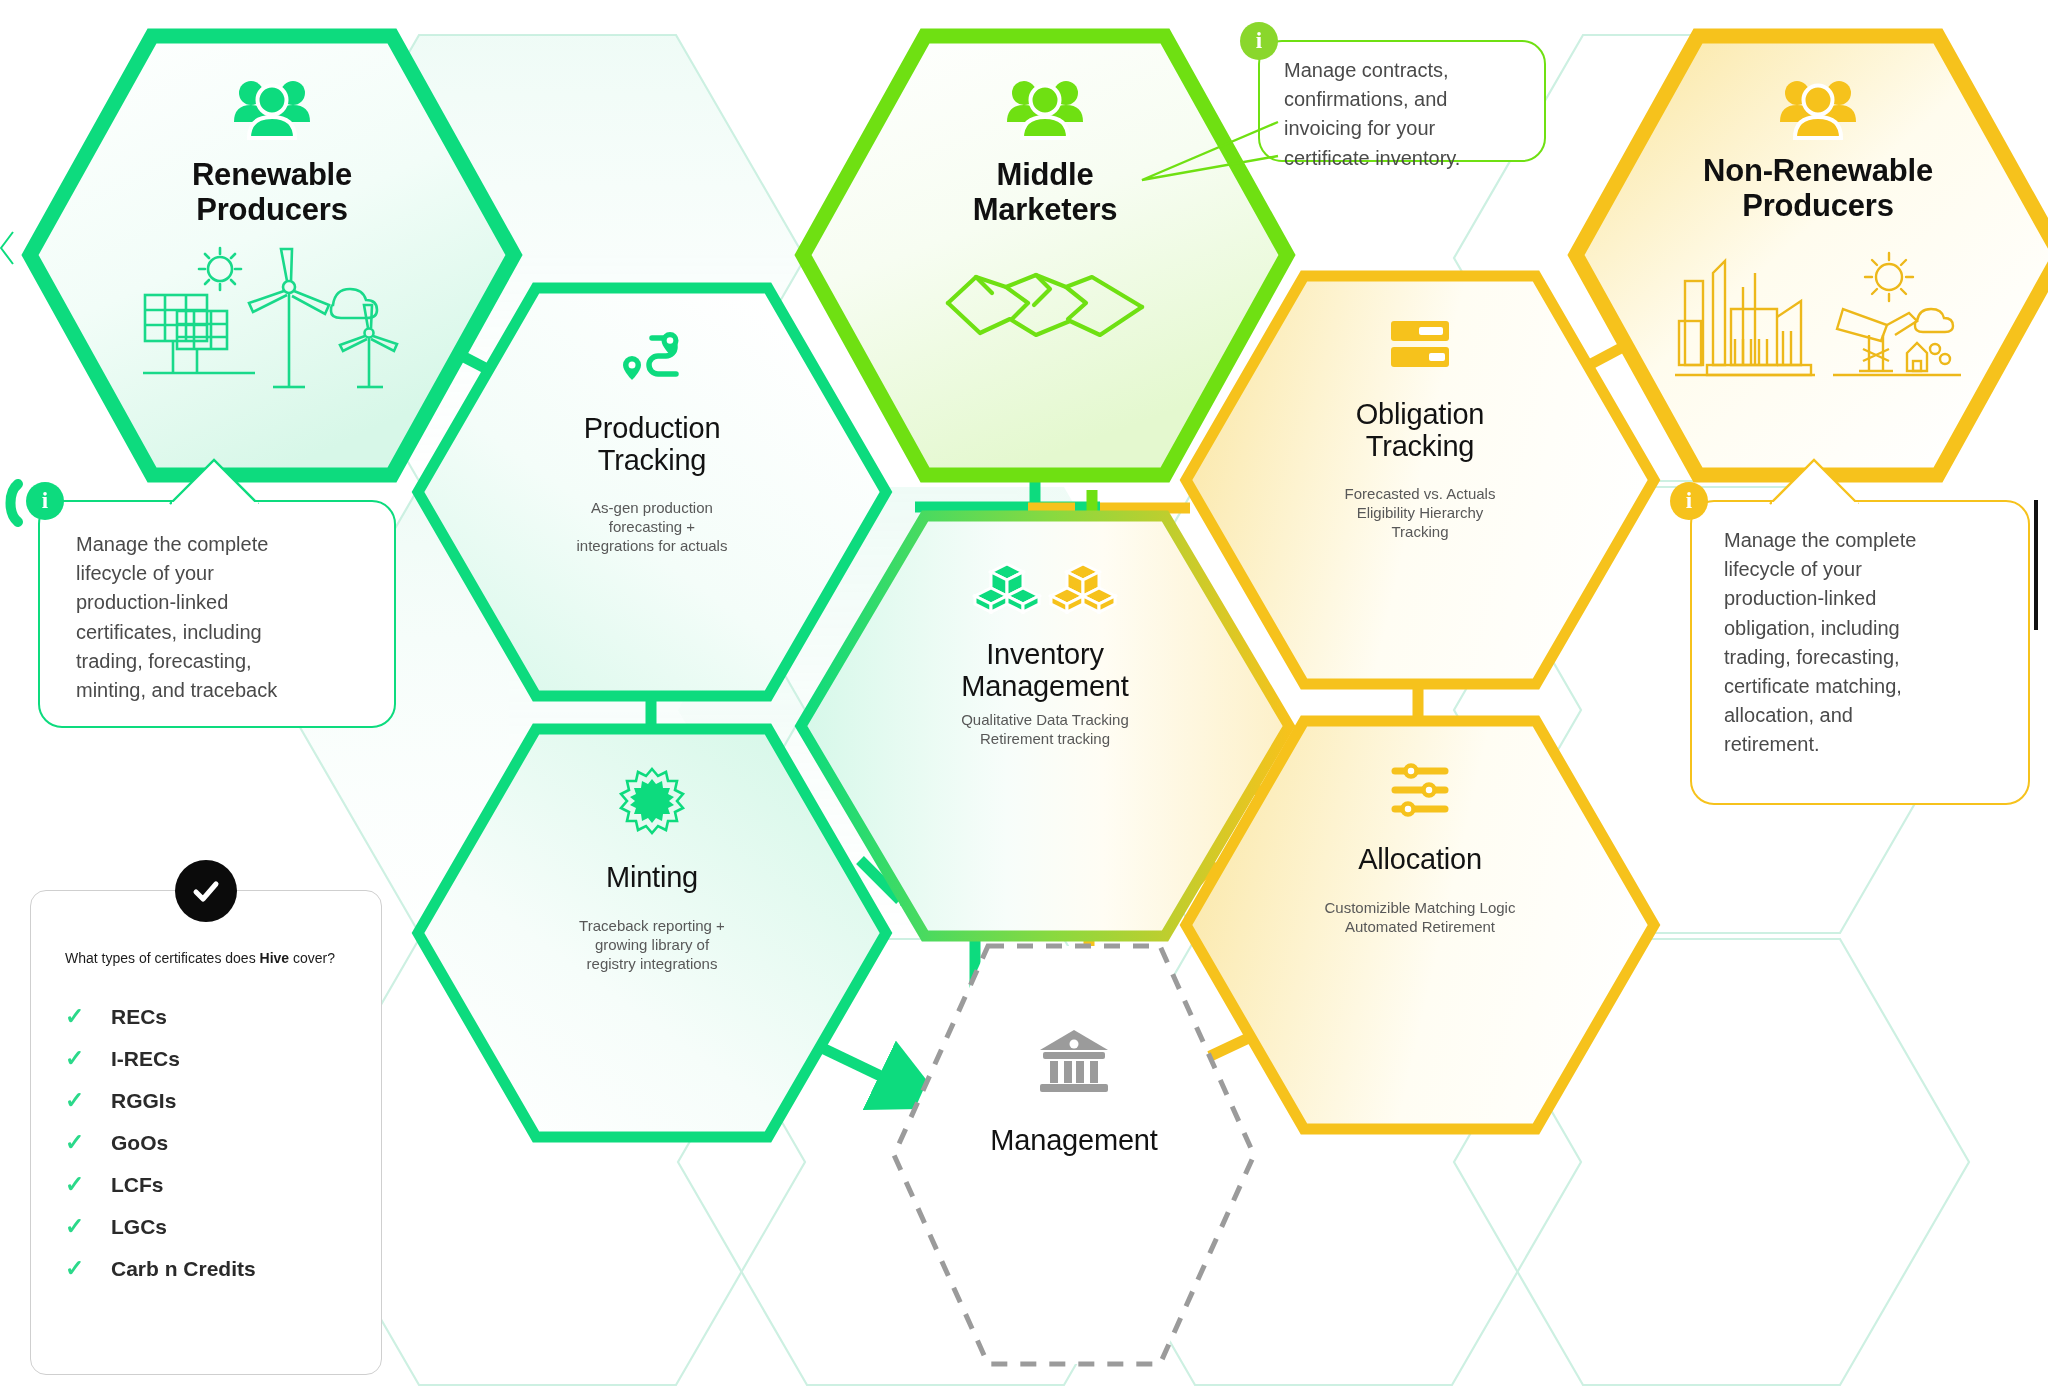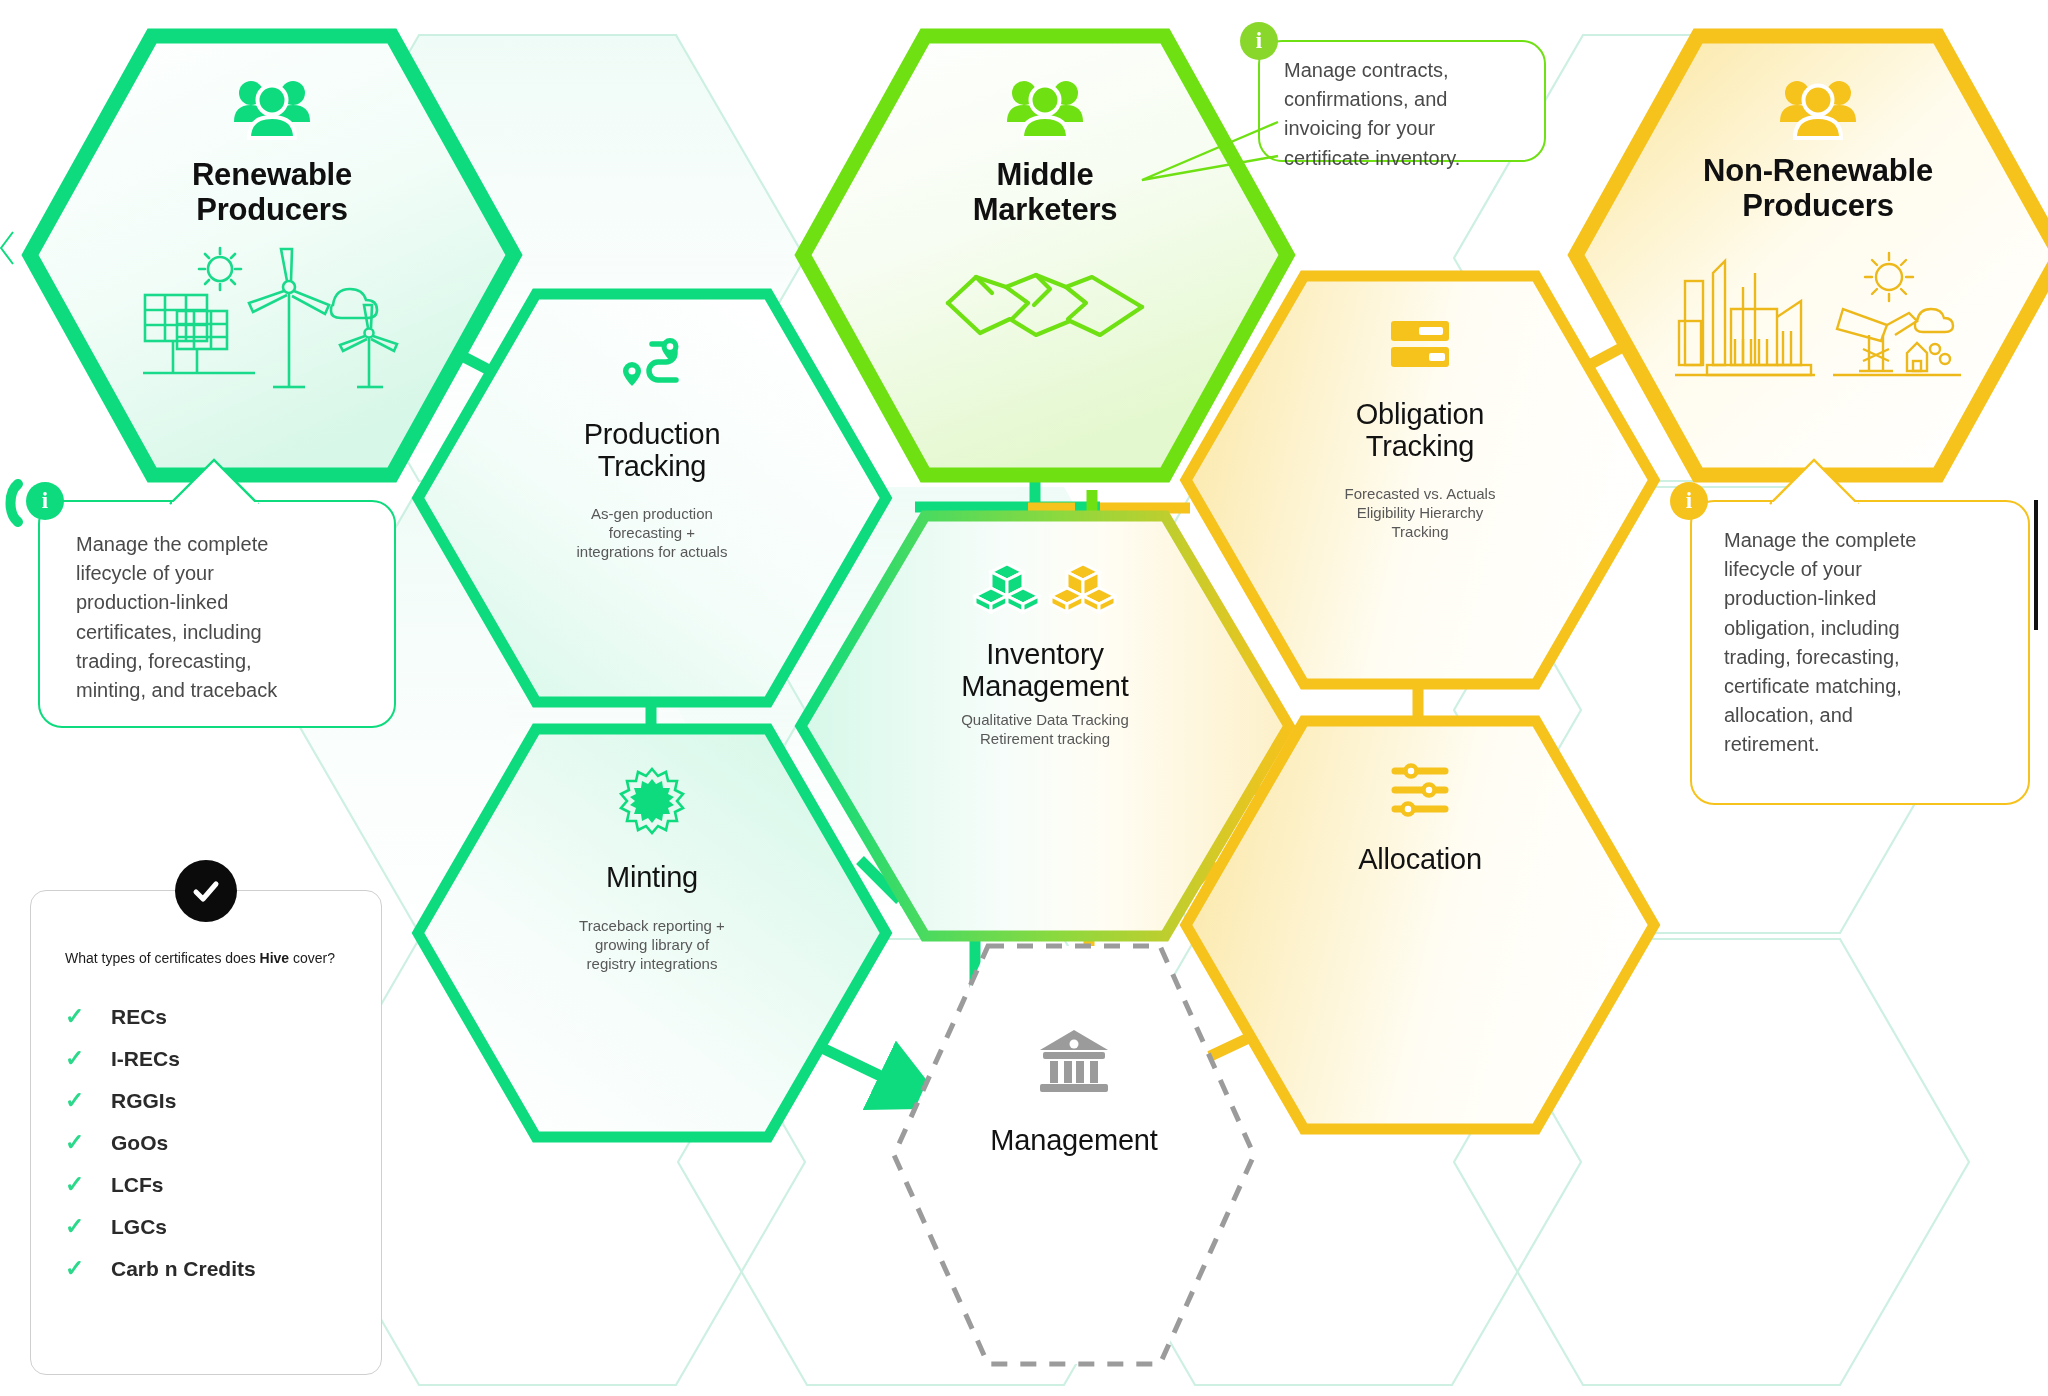--- a/index.html
+++ b/index.html
@@ -267,21 +267,21 @@
   </div>
 
   <svg style="position:absolute;left:170px;top:458px;width:130px;height:48px;z-index:44">
     <path d="M0 46 L44 2 L88 46" fill="#fff" stroke="#0ddb7e" stroke-width="2.4"></path>
     <rect x="2" y="44" width="86" height="6" fill="#fff"></rect>
   </svg>
   <div class="info-badge" style="left:26px; top:482px; background:#0ddb7e">
     <span>i</span>
   </div>
 
-  <div class="hex node" style="left:412px; top:288px; width:480px; height:396px; z-index:19">
+  <div class="hex node" style="left:412px; top:282px; width:480px; height:396px; z-index:19">
     <svg class="hexshape" viewBox="0 0 480 420">
       <defs>
         <linearGradient id="gptA" x1="0.1" y1="1" x2="0.85" y2="0.1">
           <stop offset="0%" stop-color="#d8f8ea"></stop>
           <stop offset="45%" stop-color="#f4fdf9"></stop>
           <stop offset="100%" stop-color="#ffffff"></stop>
         </linearGradient>
       </defs>
       <polygon points="124,6 356,6 474,210 356,414 124,414 6,210" fill="url(#gptA)" stroke="#0ddb7e" stroke-width="11" stroke-linejoin="miter"></polygon>
     </svg>
@@ -517,20 +517,24 @@
           <line x1="6" y1="46" x2="56" y2="46"></line>
         </g>
         <g fill="#ffffff" stroke="#f6c21c" stroke-width="4.5">
           <circle cx="22" cy="8" r="5.5"></circle>
           <circle cx="40" cy="27" r="5.5"></circle>
           <circle cx="19" cy="46" r="5.5"></circle>
         </g>
       </svg>
       <div class="title" style="margin-top:26px">
         <div>Allocation</div>
+      </div>
+      <div class="sub" style="margin-top:24px">
+        <div>Customizible Matching Logic</div>
+        <div>Automated Retirement</div>
       </div>
     </div>
   </div>
 
   <div class="hex producer" style="left:1568px; top:28px; width:500px; height:455px; z-index:20">
     <svg class="hexshape" viewBox="0 0 500 455">
       <defs>
         <linearGradient id="gamA" x1="0" y1="0.2" x2="0.8" y2="1">
           <stop offset="0%" stop-color="#fbe9ac"></stop>
           <stop offset="45%" stop-color="#fffcee"></stop>

